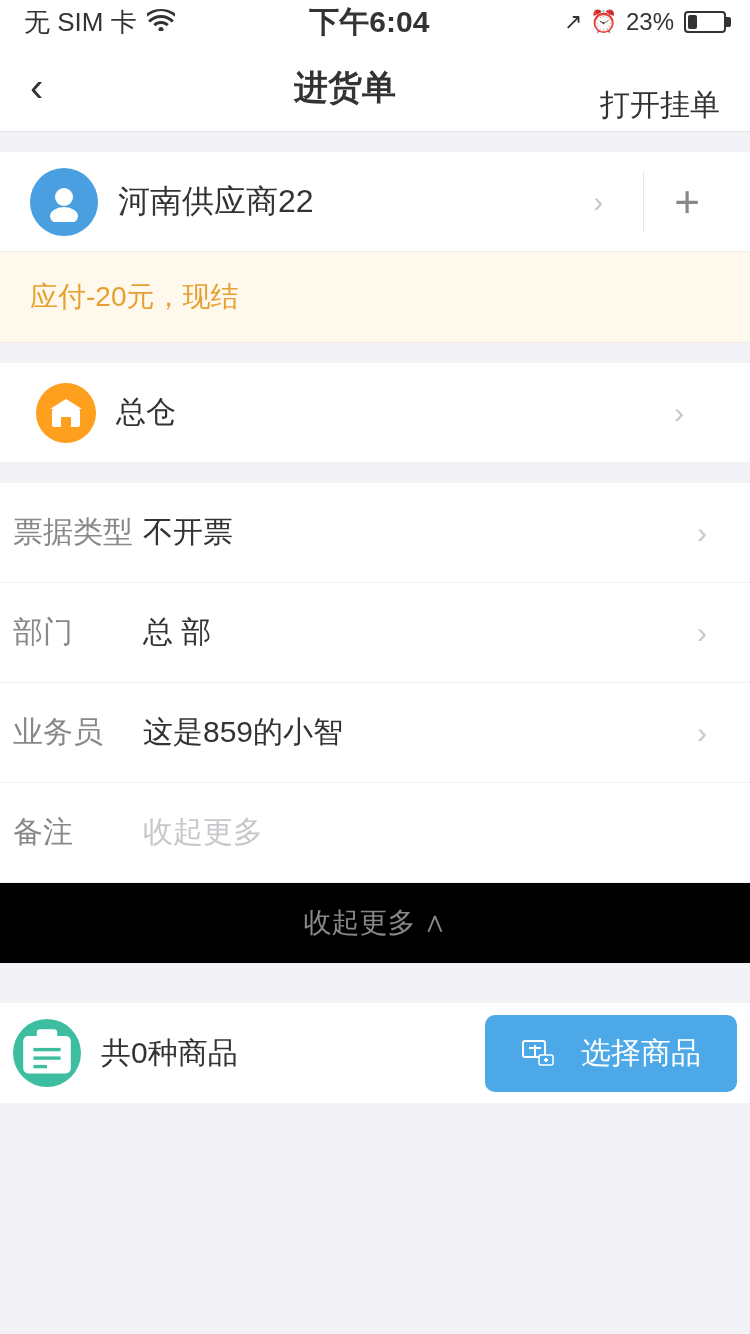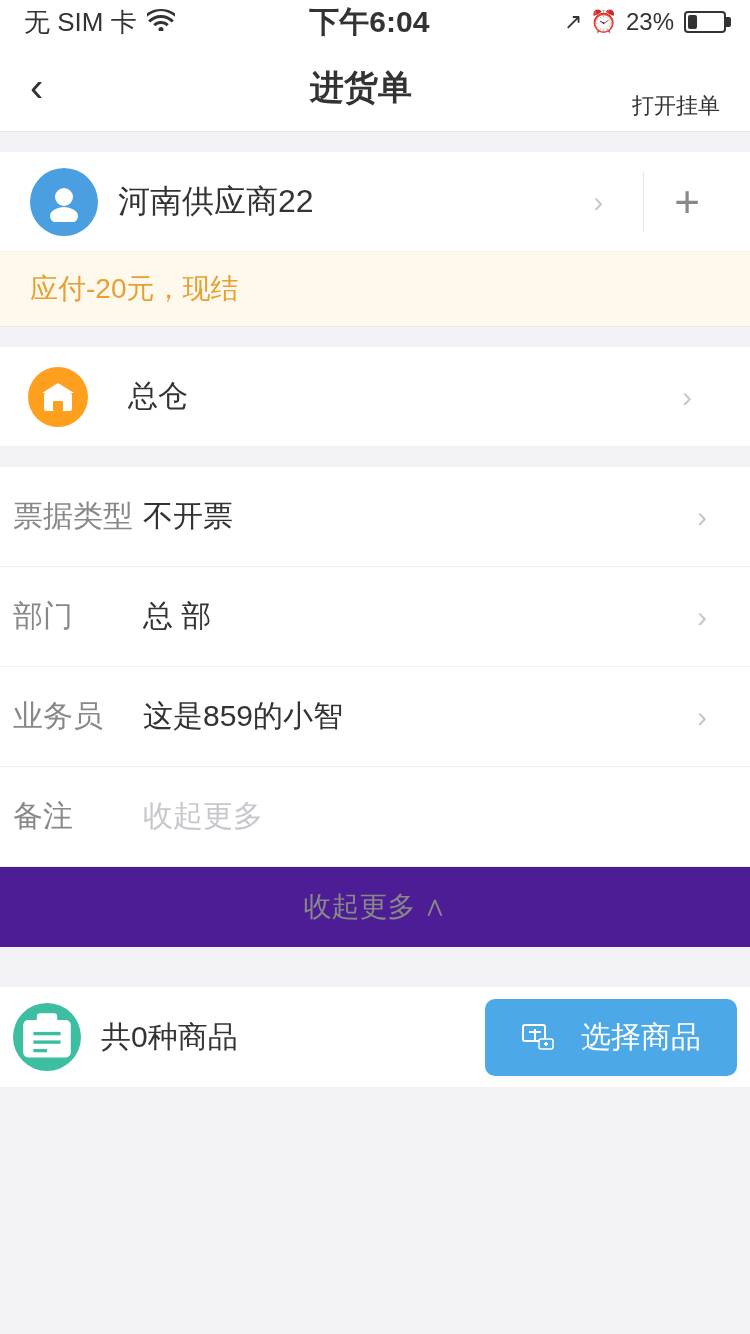--- a/index.html
+++ b/index.html
@@ -67,21 +67,21 @@
       color: #333;
       cursor: pointer;
       width: 60px;
     }
     .nav-title {
       font-size: 34px;
       font-weight: 600;
       color: #333;
     }
     .nav-action {
-      font-size: 22px;
+      font-size: 30px;
       color: #333;
       font-weight: 500;
       margin-top: 36px;
     }
 
     
     .section-gap {
       height: 20px;
       background: #f2f2f7;
     }
@@ -129,35 +129,34 @@
     .add-btn {
       font-size: 44px;
       color: #888;
       padding: 0 20px;
       cursor: pointer;
     }
 
     
     .notice-bar {
       background: #fff8ed;
-      padding: 18px 30px;
+      padding: 26px 30px;
       font-size: 28px;
       color: #e6a030;
       border-bottom: 1px solid #f0ebe0;
     }
 
     
     .section-row {
       display: flex;
       align-items: center;
-      padding: 0 28px;
+      padding: 0 36px;
       height: 100px;
       background: #fff;
       border-bottom: 1px solid #f0f0f0;
-      gap: 20px;
     }
     .warehouse-icon {
       width: 60px; height: 60px;
       border-radius: 50%;
       background: #ff9f1e;
       display: flex; align-items: center; justify-content: center;
       margin-right: 20px;
       flex-shrink: 0;
     }
     .warehouse-icon svg { width: 36px; height: 36px; }
@@ -187,21 +186,21 @@
       background: #fff;
       border-bottom: 1px solid #f0f0f0;
     }
 
     
     .collapse-row {
       display: flex;
       align-items: center;
       justify-content: center;
       height: 80px;
-      background: #4c1d95;
+      background: #000000;
       font-size: 28px;
       color: #888;
       cursor: pointer;
     }
 
     
     .bottom-section {
       display: flex;
       align-items: center;
       padding: 0 13px;

